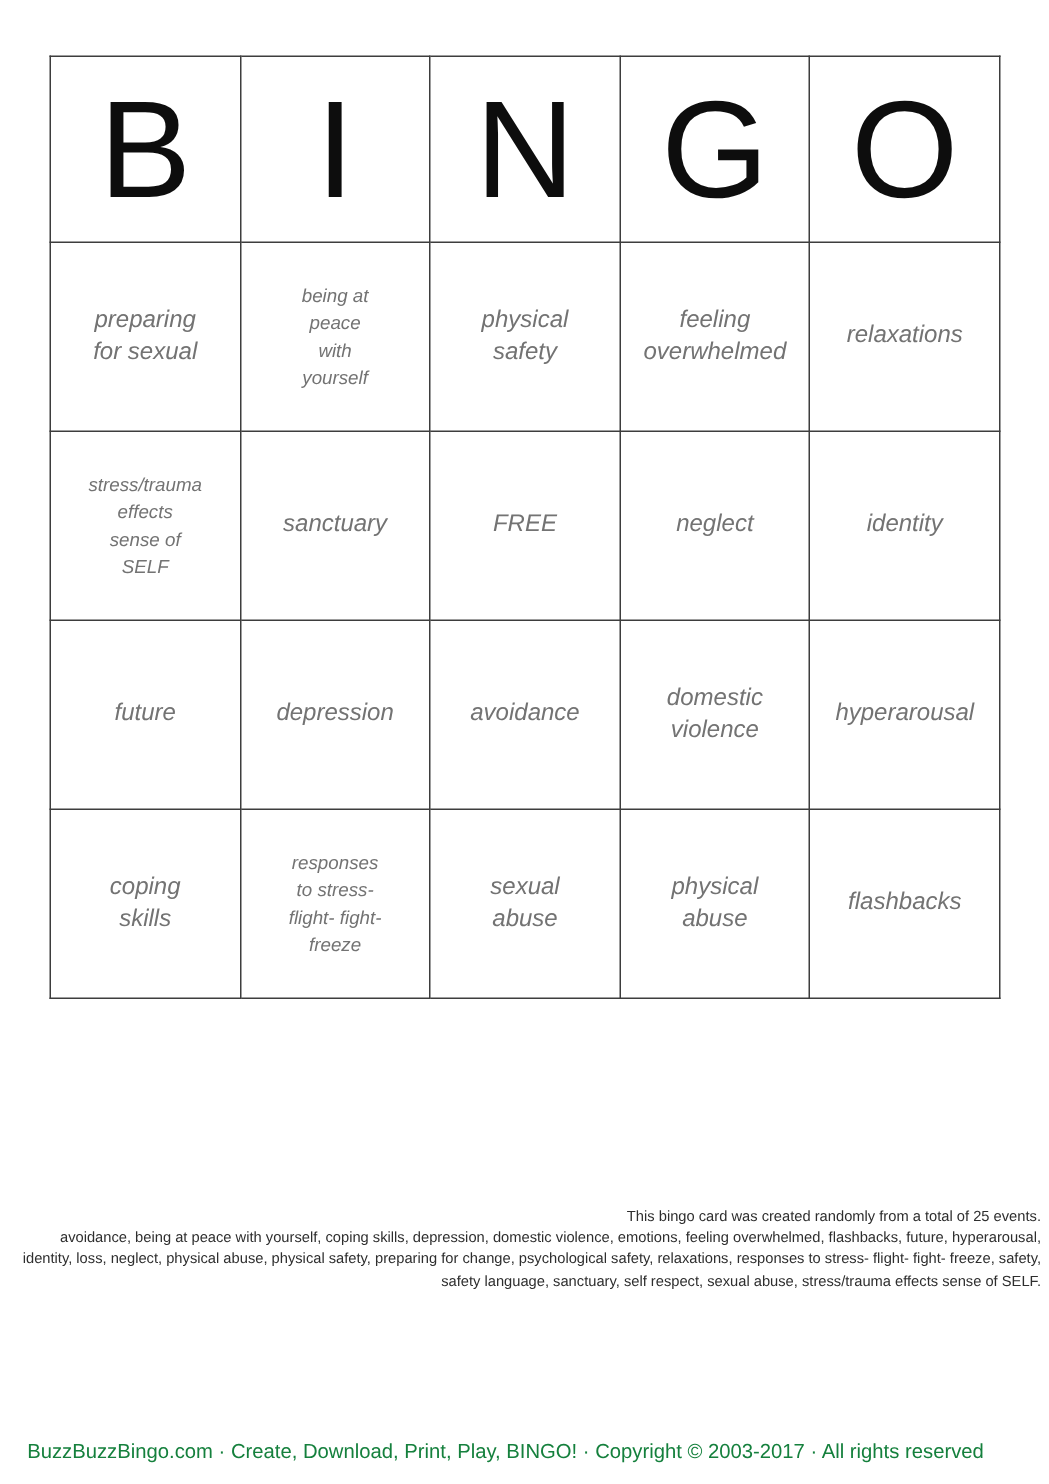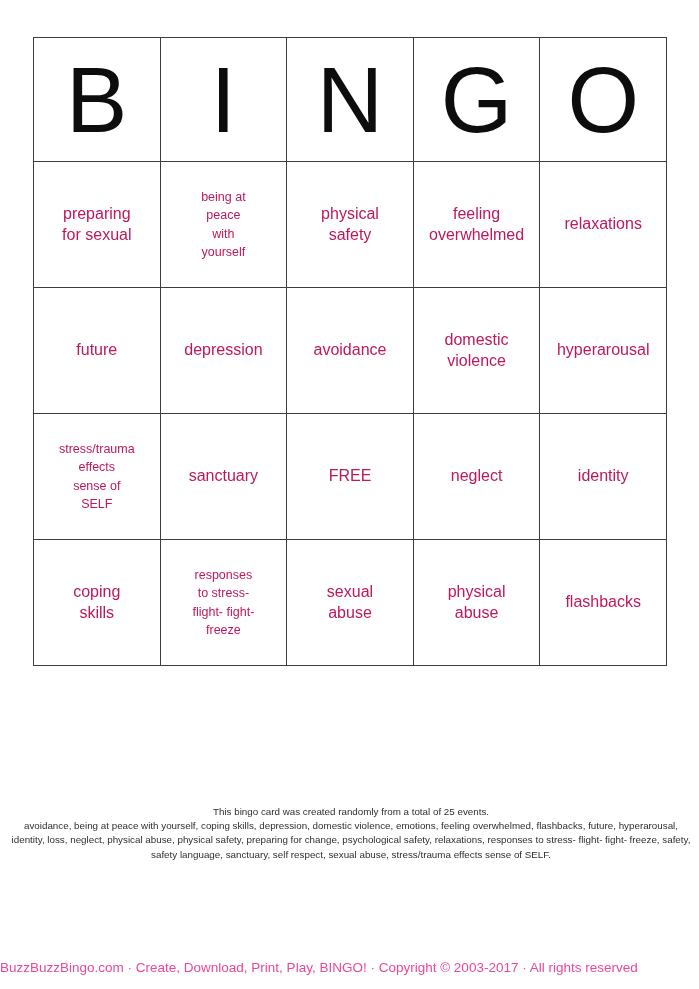--- a/index.html
+++ b/index.html
@@ -35,44 +35,45 @@
     line-height: 1;
     font-weight: 400;
     color: #0d0d0d;
     padding: 0;
   }
   tr.body-row td {
     height: 125px;
     font-size: 16px;
     line-height: 1.28;
     white-space: pre-line;
-    color: #be185d;
+    color: #737373;
+    font-style: italic;
   }
   tr.body-row td.small {
     font-size: 12.5px;
     line-height: 1.45;
   }
   .fine-print {
     position: absolute;
     left: 8px;
     top: 805px;
     width: 686px;
     font-size: 9.8px;
     line-height: 14.2px;
     color: #2e2e2e;
-    text-align: center;
+    text-align: right;
   }
   .footer {
     position: absolute;
     left: 0;
     top: 960px;
     width: 674px;
-    text-align: left;
+    text-align: center;
     font-size: 13.5px;
-    color: #ec4899;
+    color: #15803d;
   }
 </style>
 </head>
 <body>
 
 <table class="bingo-table">
   <tbody>
       <tr class="header-row">
     <td>B</td>
     <td>I</td>
@@ -87,36 +88,36 @@
 peace
 with
 yourself</td>
     <td>physical
 safety</td>
     <td>feeling
 overwhelmed</td>
     <td>relaxations</td>
   </tr>
   <tr class="body-row">
-    <td>future</td>
-    <td>depression</td>
-    <td>avoidance</td>
-    <td>domestic
-violence</td>
-    <td>hyperarousal</td>
-  </tr>
-  <tr class="body-row">
     <td class="small">stress/trauma
 effects
 sense of
 SELF</td>
     <td>sanctuary</td>
     <td>FREE</td>
     <td>neglect</td>
     <td>identity</td>
+  </tr>
+  <tr class="body-row">
+    <td>future</td>
+    <td>depression</td>
+    <td>avoidance</td>
+    <td>domestic
+violence</td>
+    <td>hyperarousal</td>
   </tr>
   <tr class="body-row">
     <td>coping
 skills</td>
     <td class="small">responses
 to stress-
 flight- fight-
 freeze</td>
     <td>sexual
 abuse</td>

